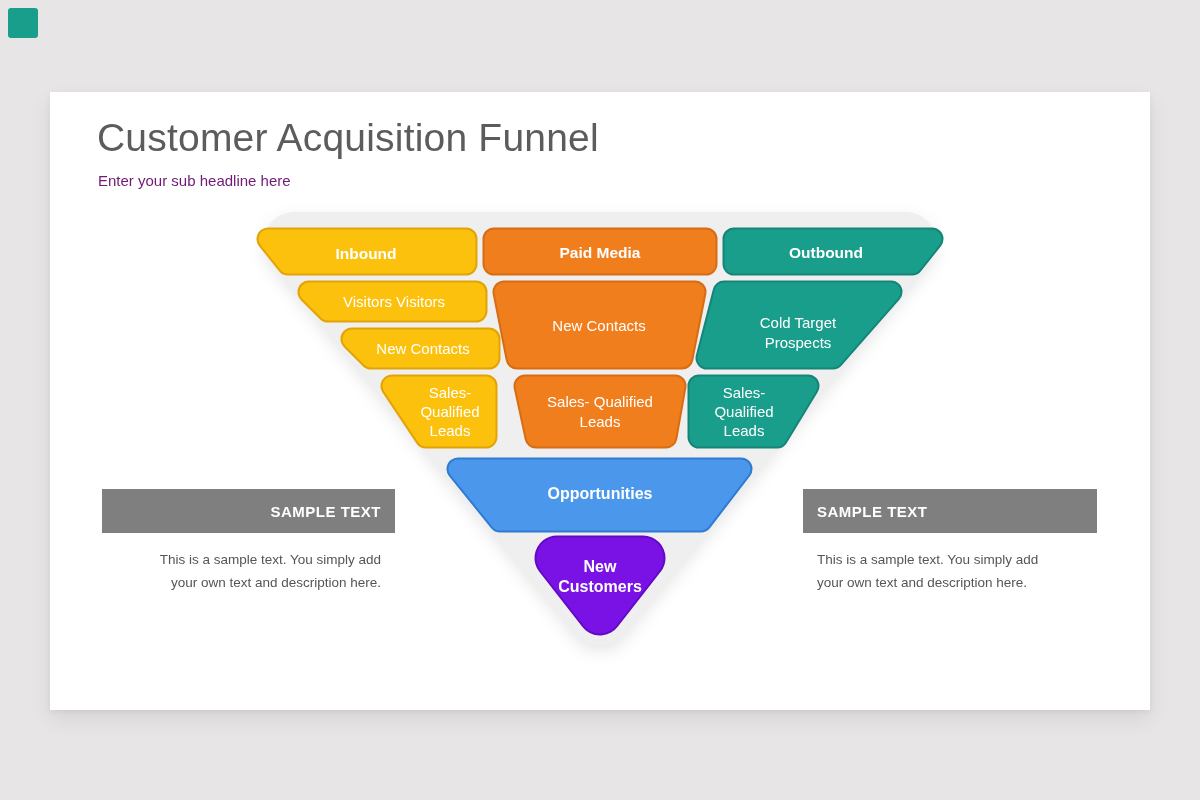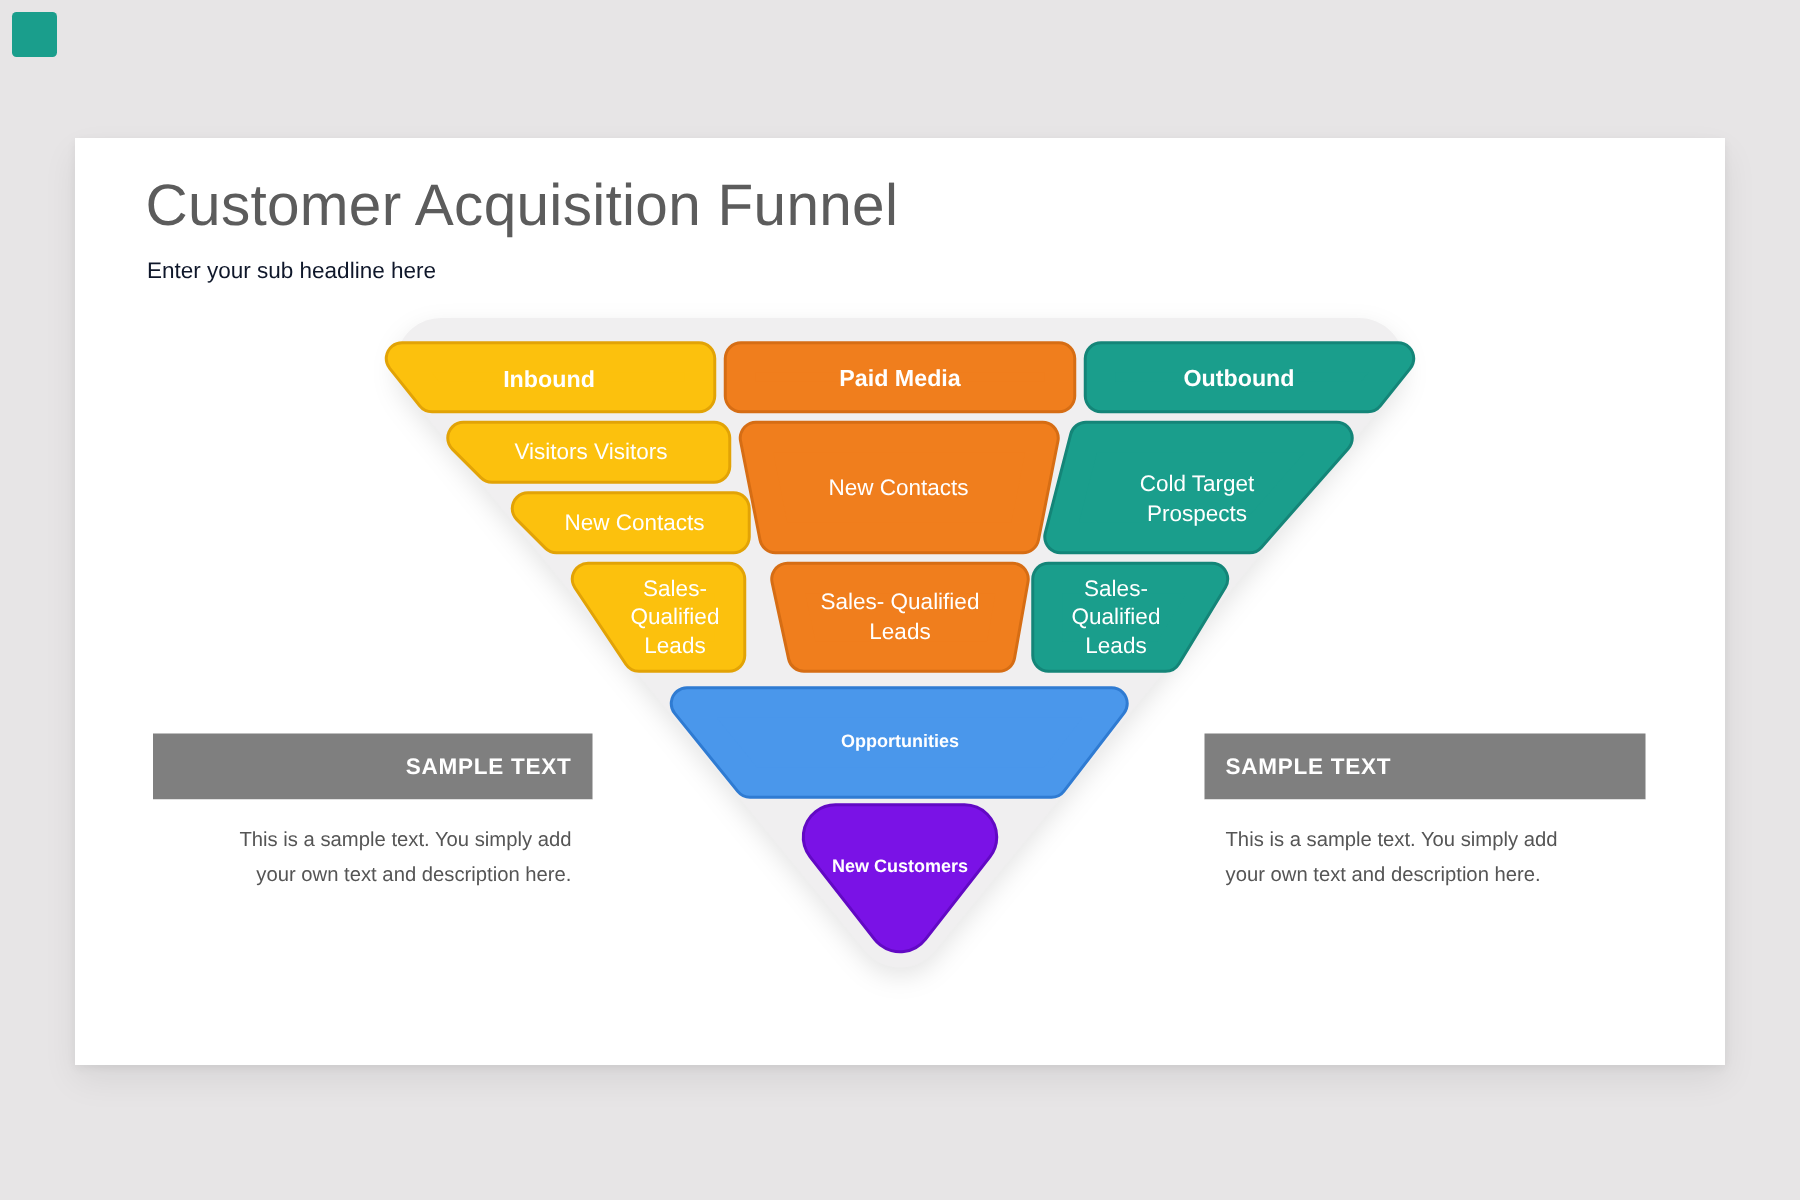--- a/index.html
+++ b/index.html
@@ -8,21 +8,21 @@
     background:#e7e5e6;
     font-family:"Liberation Sans","DejaVu Sans",sans-serif;
   }
   .abs{position:absolute;}
   
   .corner-badge{left:8px;top:8px;width:30px;height:30px;border-radius:3px;background:#1a9e8c;}
   
   .slide{left:50px;top:92px;width:1100px;height:618px;background:#ffffff;
          box-shadow:0 10px 22px rgba(0,0,0,.07),0 2px 6px rgba(0,0,0,.06);}
   .title{left:97px;top:116px;font-size:39px;font-weight:400;color:#5c5c5c;letter-spacing:.2px;}
-  .subtitle{left:98px;top:172px;font-size:15px;color:#0f172a;}
+  .subtitle{left:98px;top:172px;font-size:15px;color:#701a75;}
   
   svg.funnel{left:0;top:0;width:1200px;height:800px;}
   .base-tri{fill:#f0eff0;stroke:#f0eff0;stroke-width:60;stroke-linejoin:round;
             filter:drop-shadow(0 6px 8px rgba(0,0,0,.10));}
   .blk polygon{stroke-linejoin:round;}
   .blk .rim{stroke-width:23;}
   .blk .fil{stroke-width:19;}
   .yellow .rim{fill:#e2a306;stroke:#e2a306;}
   .yellow .fil{fill:#fcc10d;stroke:#fcc10d;}
   .orange .rim{fill:#d66d14;stroke:#d66d14;}
@@ -30,21 +30,21 @@
   .teal .rim{fill:#148578;stroke:#148578;}
   .teal .fil{fill:#1a9e8c;stroke:#1a9e8c;}
   .blue .rim{fill:#2f7bd2;stroke:#2f7bd2;}
   .blue .fil{fill:#4a97eb;stroke:#4a97eb;}
   .purple .rim{fill:#6209c4;stroke:#6209c4;}
   .purple .fil{fill:#7a12e6;stroke:#7a12e6;}
   
   .lbl{display:flex;align-items:center;justify-content:center;text-align:center;
        color:#ffffff;font-size:15px;line-height:19px;}
   .lbl.hdr{font-size:15.5px;font-weight:700;}
-  .lbl.big{font-size:12px;font-weight:700;line-height:20px;}
+  .lbl.big{font-size:16px;font-weight:700;line-height:20px;}
   .lbl.two{line-height:20px;}
   
   .note{width:293px;}
   .note-header{height:44px;background:#7f7f7f;color:#ffffff;font-size:15px;font-weight:700;
                letter-spacing:.5px;display:flex;align-items:center;}
   .note-body{height:75px;background:#ffffff;color:#555555;font-size:13.5px;line-height:23px;
              padding-top:15px;box-sizing:border-box;}
   .note-left .note-header{justify-content:flex-end;padding-right:14px;}
   .note-left .note-body{text-align:right;padding-right:14px;padding-left:36px;}
   .note-right .note-header{justify-content:flex-start;padding-left:14px;}

